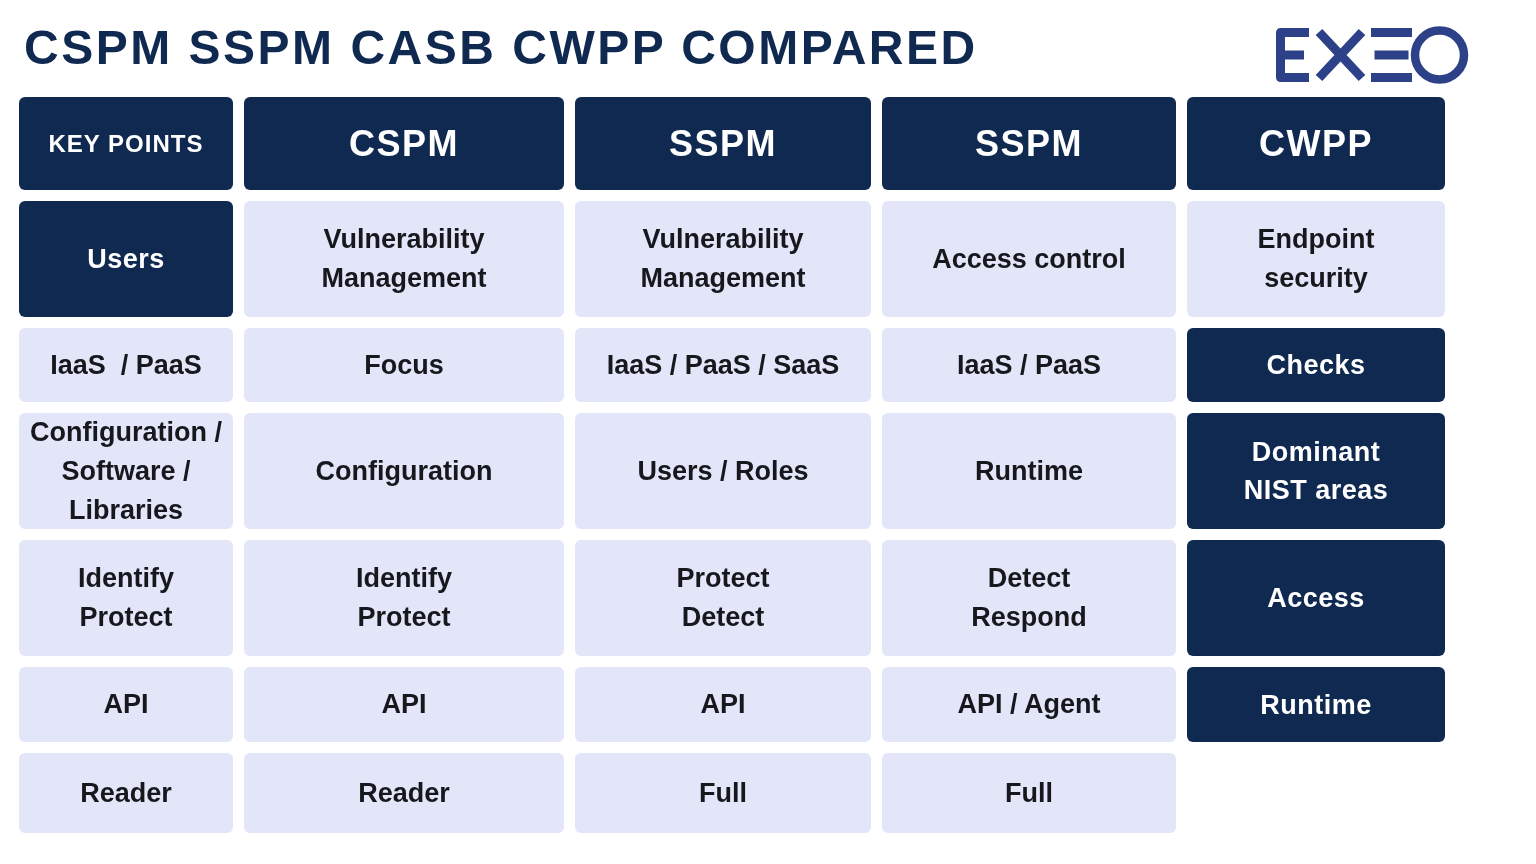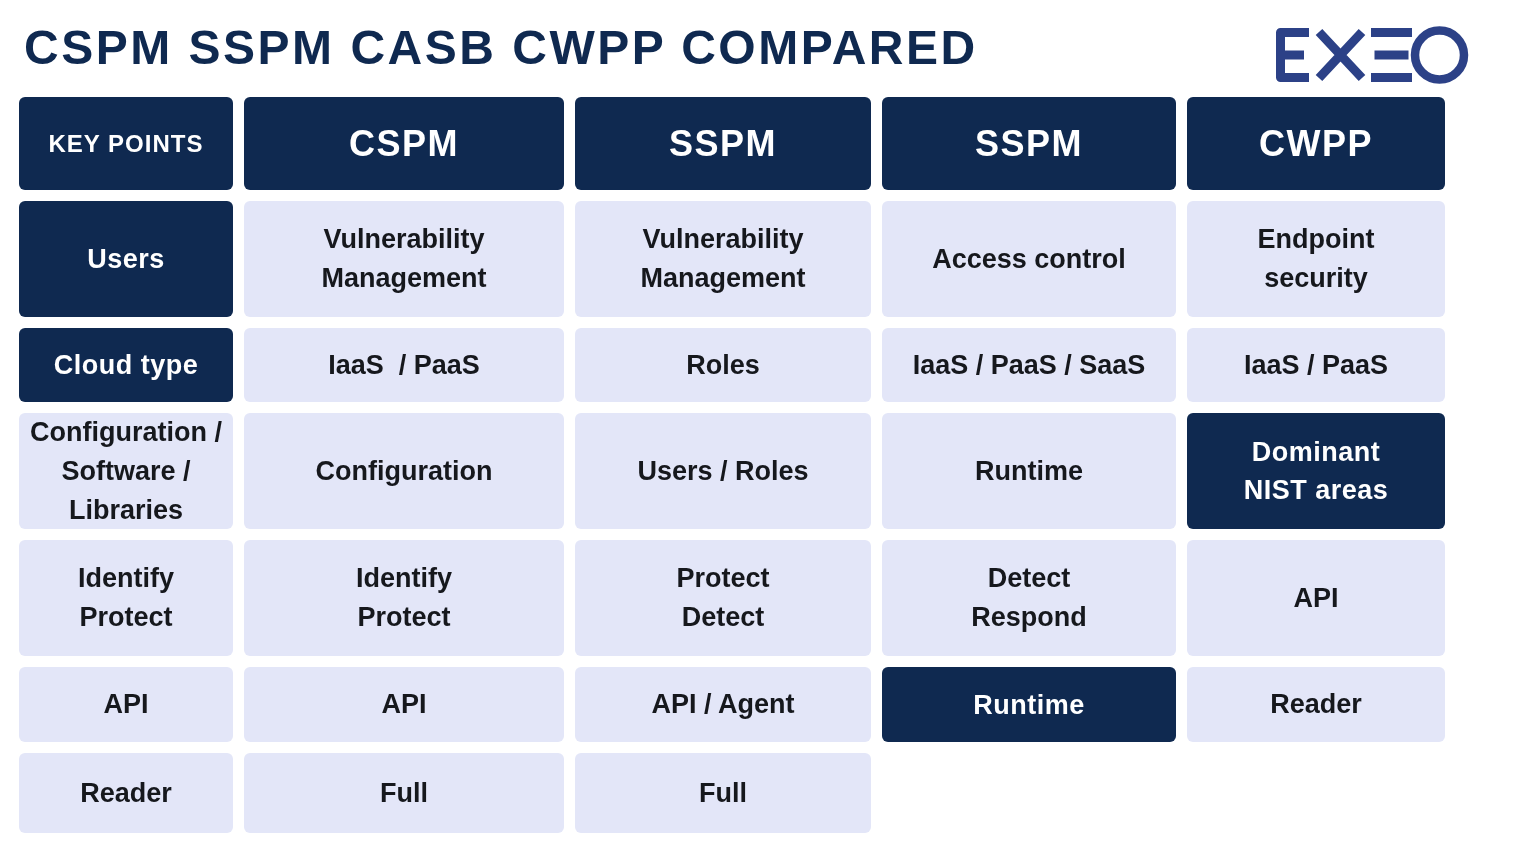--- a/index.html
+++ b/index.html
@@ -105,43 +105,44 @@
 
     <div class="cell dark row-label">Users</div>
     <div class="cell light">Vulnerability
 Management</div>
     <div class="cell light">Vulnerability
 Management</div>
     <div class="cell light">Access control</div>
     <div class="cell light">Endpoint
 security</div>
 
-    <div class="cell dark row-label">Cloud type</div>
     <div class="cell light">IaaS&nbsp; / PaaS</div>
-    <div class="cell light">Roles</div>
+    <div class="cell light">Focus</div>
     <div class="cell light">IaaS / PaaS / SaaS</div>
     <div class="cell light">IaaS / PaaS</div>
 
+    <div class="cell dark row-label">Checks</div>
     <div class="cell light">Configuration /
 Software / Libraries</div>
     <div class="cell light">Configuration</div>
     <div class="cell light">Users / Roles</div>
     <div class="cell light">Runtime</div>
 
     <div class="cell dark row-label">Dominant
 NIST areas</div>
     <div class="cell light">Identify
 Protect</div>
     <div class="cell light">Identify
 Protect</div>
     <div class="cell light">Protect
 Detect</div>
     <div class="cell light">Detect
 Respond</div>
 
+    <div class="cell dark row-label">Access</div>
     <div class="cell light">API</div>
     <div class="cell light">API</div>
     <div class="cell light">API</div>
     <div class="cell light">API / Agent</div>
 
     <div class="cell dark row-label">Runtime</div>
     <div class="cell light">Reader</div>
     <div class="cell light">Reader</div>
     <div class="cell light">Full</div>
     <div class="cell light">Full</div>

